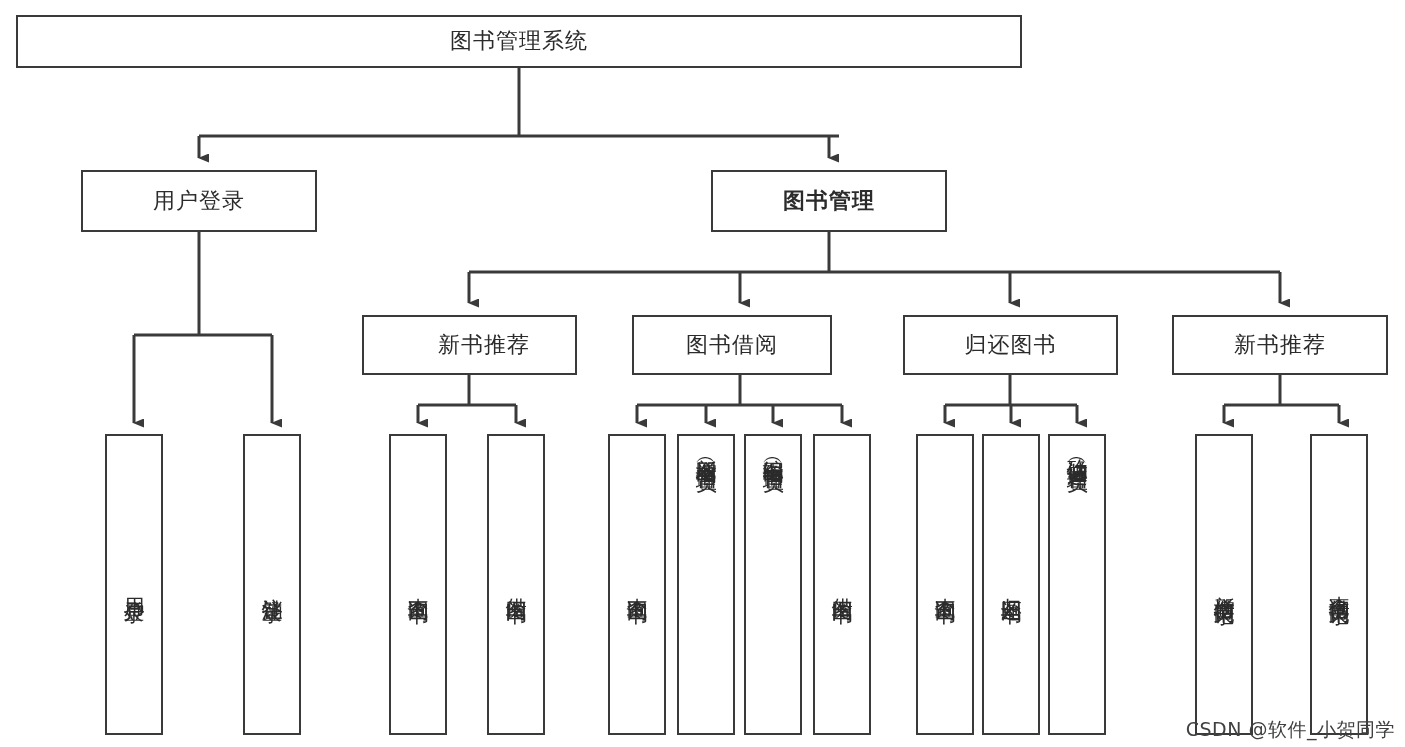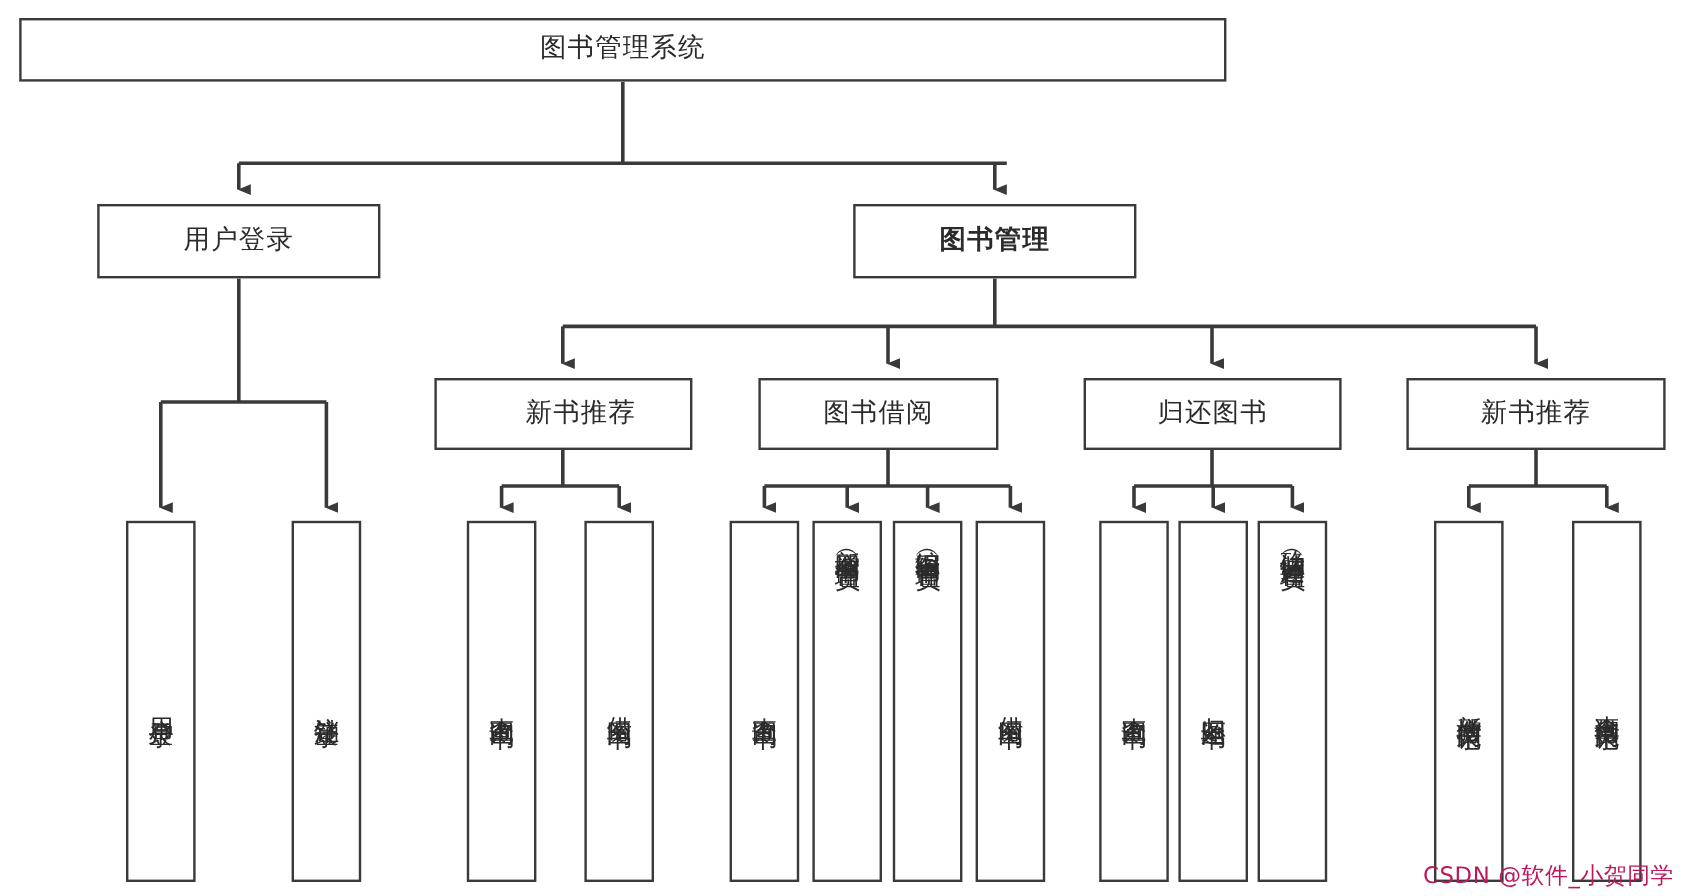--- a/index.html
+++ b/index.html
@@ -55,21 +55,21 @@
   }
   .node-label {
     display: block;
     white-space: pre-line;
   }
   #watermark {
     position: absolute;
     right: 10px;
     bottom: 4px;
     font-size: 19px;
-    color: #be185d;
+    color: #404040;
     letter-spacing: 0.5px;
     white-space: nowrap;
     pointer-events: none;
   }
 </style>
 </head>
 <body>
 
 <div id="canvas">
 

